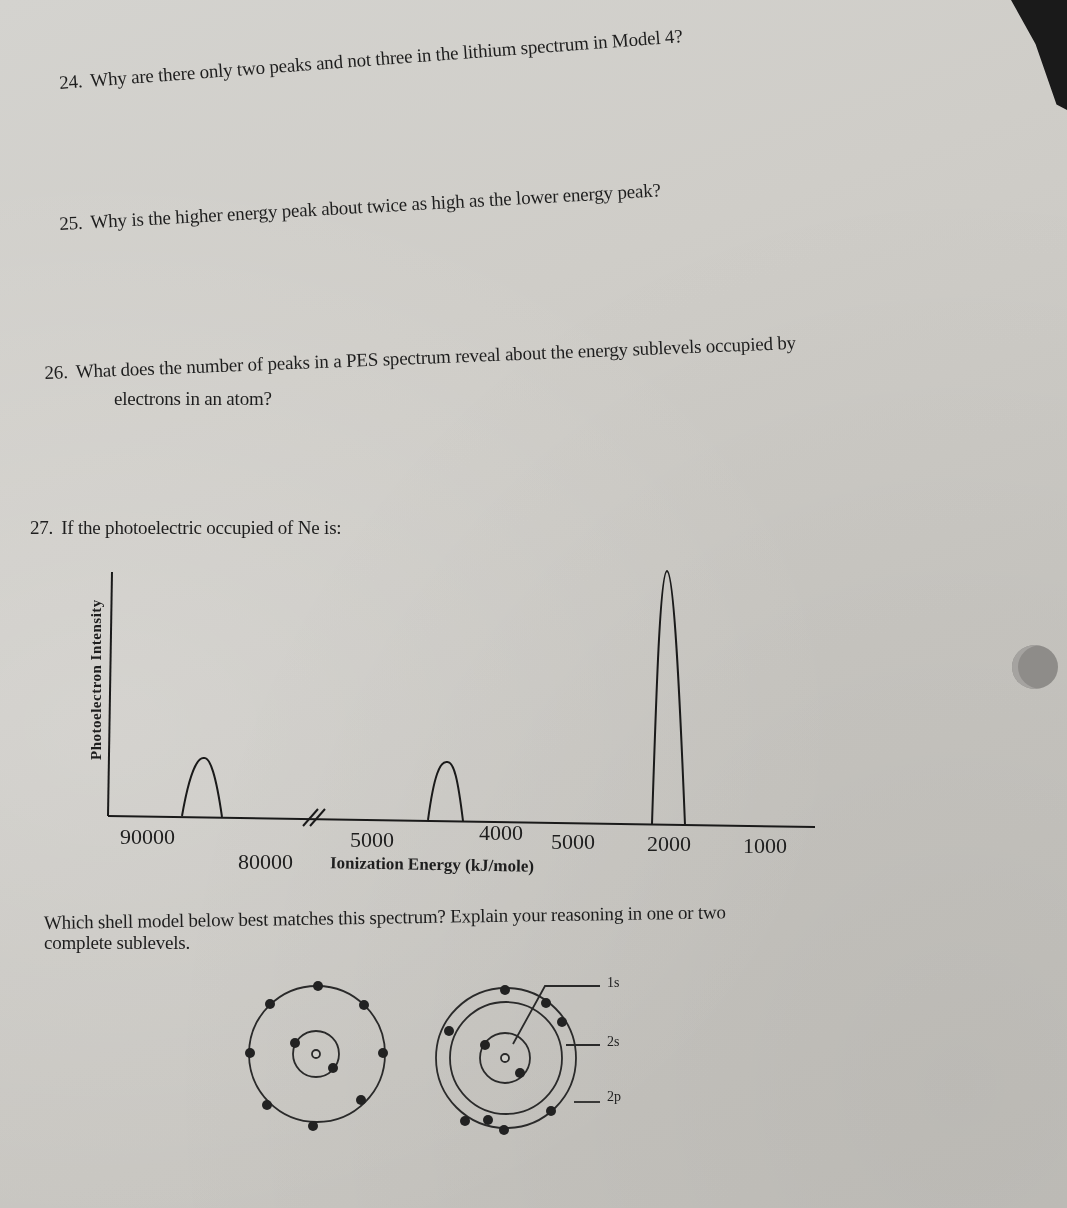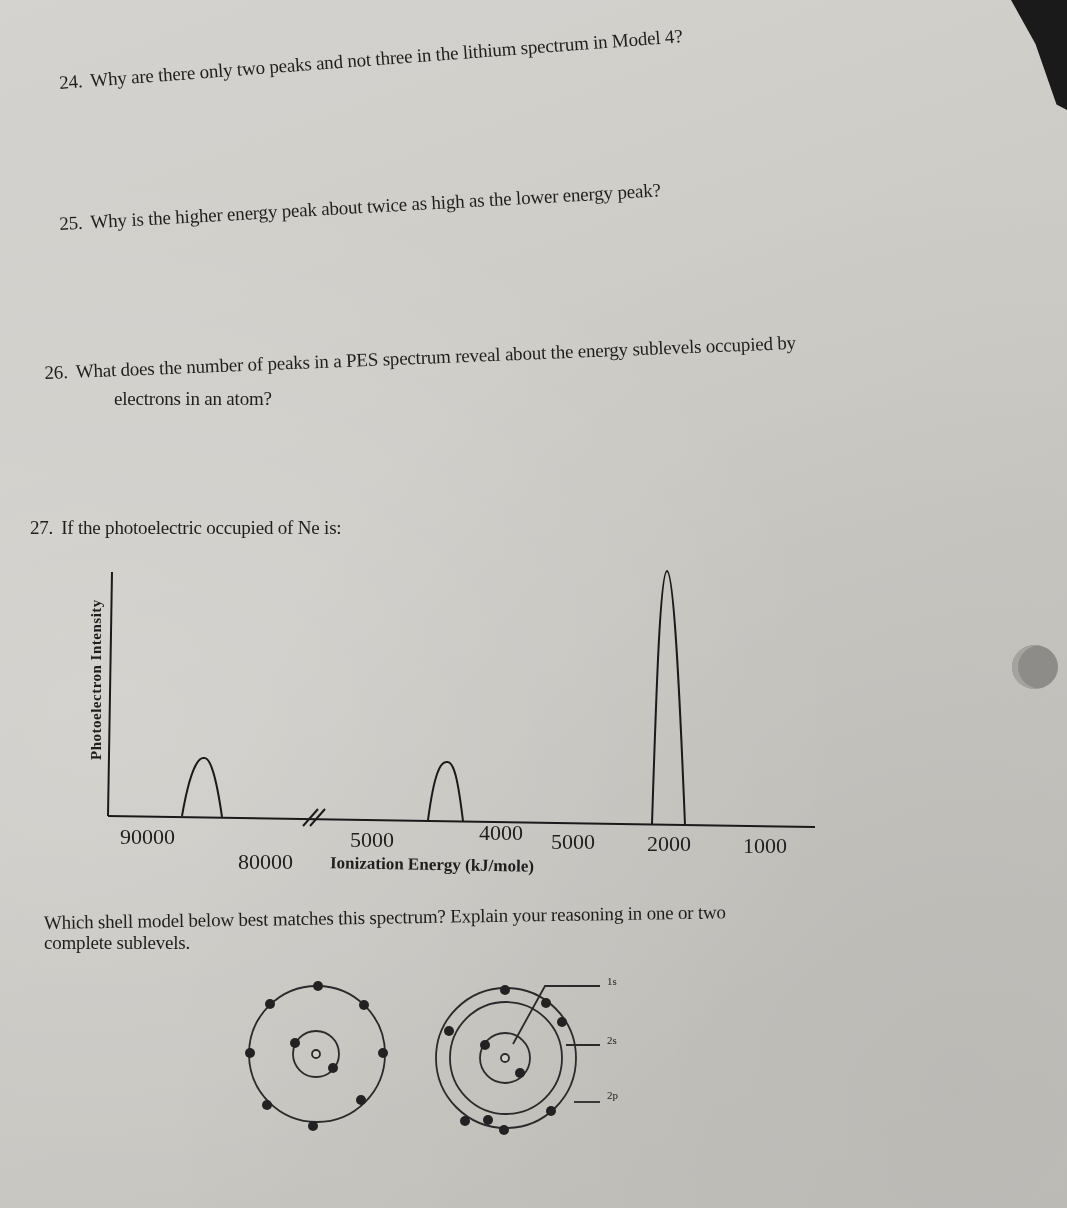--- a/index.html
+++ b/index.html
@@ -18,21 +18,21 @@
     .blob { position: absolute; left: 1012px; top: 645px; width: 46px; height: 44px; border-radius: 50%;
       background: #8e8c89; box-shadow: inset 6px 0 0 #a5a3a0; }
     .q { position: absolute; font-size: 19px; white-space: nowrap; transform-origin: left bottom; letter-spacing: -0.2px; }
     .q .num { margin-right: 8px; }
     .chart { position: absolute; left: 70px; top: 560px; width: 760px; height: 330px; }
     .ylabel { position: absolute; left: 88px; top: 760px; transform: rotate(-90deg); transform-origin: left top;
       font-weight: bold; font-size: 15px; letter-spacing: 0.5px; white-space: nowrap; }
     .xlabel { position: absolute; left: 330px; top: 855px; font-weight: bold; font-size: 17px; white-space: nowrap; transform: rotate(1deg); }
     .tick { position: absolute; font-size: 22px; }
     .models { position: absolute; left: 240px; top: 970px; width: 420px; height: 170px; }
-    .shell-label { position: absolute; font-size: 11px; }
+    .shell-label { position: absolute; font-size: 14px; }
   </style>
 </head>
 <body>
 
 <div class="shade"></div>
 <div class="corner"></div>
 <div class="blob"></div>
 
 <div class="q" style="left:60px; top:72px; transform: rotate(-4.3deg);">
   <span class="num">24.</span><span>Why are there only two peaks and not three in the lithium spectrum in Model 4?</span>

